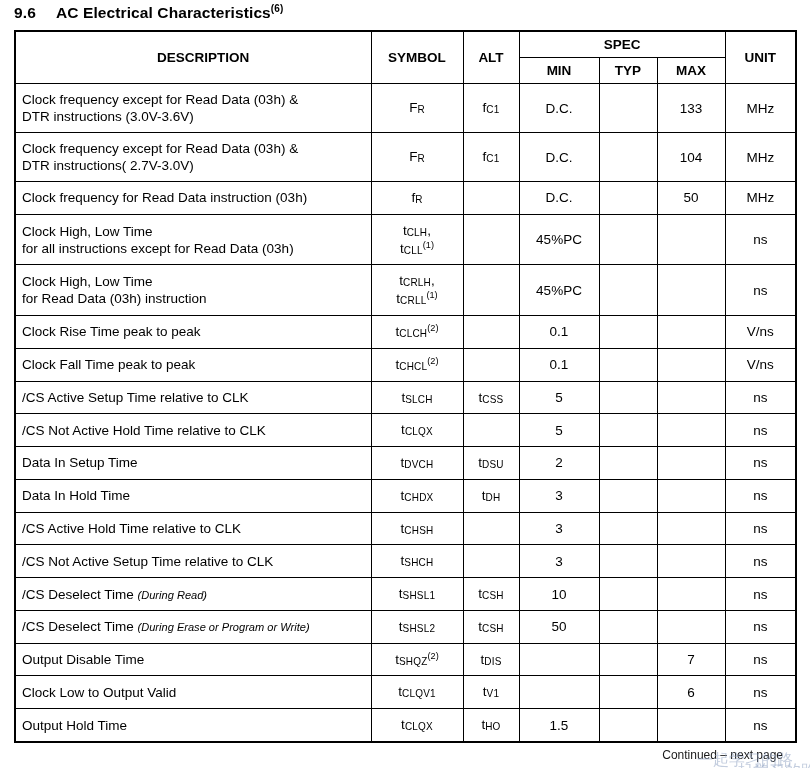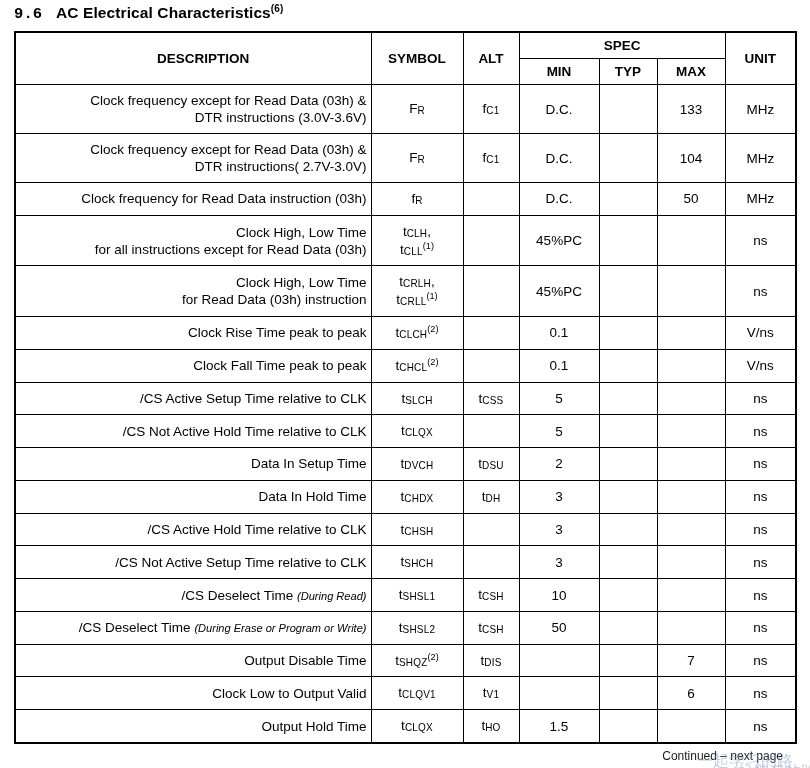--- a/index.html
+++ b/index.html
@@ -12,21 +12,21 @@
     overflow: hidden;
   }
   .page { padding: 2px 15px 0 14px; }
 
   .title {
     font-size: 15.5px;
     font-weight: bold;
     margin: 1px 0 8px 0;
     letter-spacing: 0.1px;
   }
-  .title .num { display: inline-block; width: 42px; font-family: Liberation Mono, monospace; }
+  .title .num { display: inline-block; width: 42px; }
   .title sup { font-size: 10px; vertical-align: 6px; }
 
   table.spec-table {
     border-collapse: collapse;
     table-layout: fixed;
     width: 781px;
     border: 2px solid #000;
   }
   th, td {
     border: 1px solid #000;
@@ -36,21 +36,21 @@
     white-space: pre-line;
     padding: 7px 6px;
   }
   th {
     font-weight: bold;
     text-align: center;
     padding: 4px 6px;
     height: 14px;
   }
   th.left { text-align: center; padding-left: 26px; }
-  td.desc { text-align: right; padding-right: 4px; }
+  td.desc { text-align: left; padding-right: 4px; }
   td.center { text-align: center; }
 
   .sub { font-size: 0.74em; vertical-align: -0.12em; letter-spacing: 0.2px; }
   .sup { font-size: 0.68em; vertical-align: 0.55em; }
   .small { font-size: 0.82em; font-style: italic; }
 
   .footer {
     position: relative;
     width: 781px;
     margin-top: 5px;

